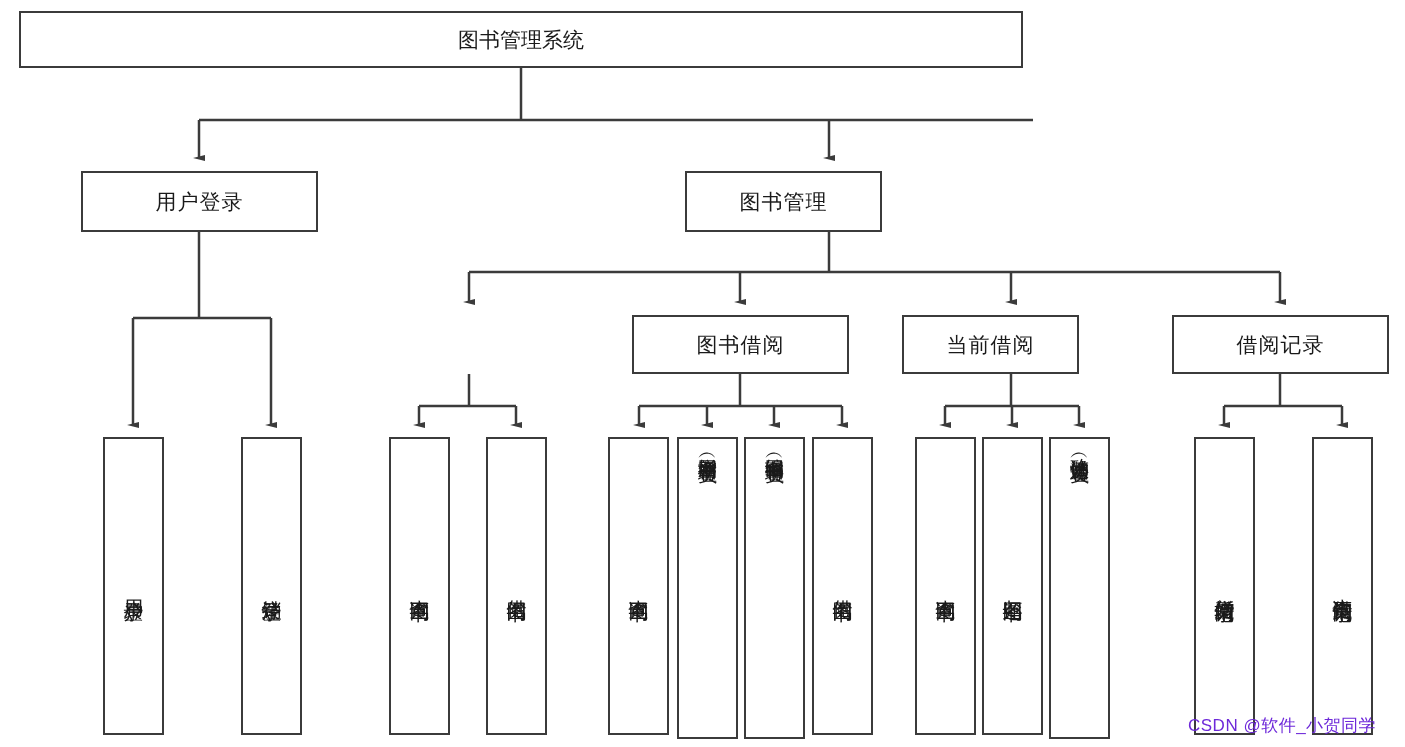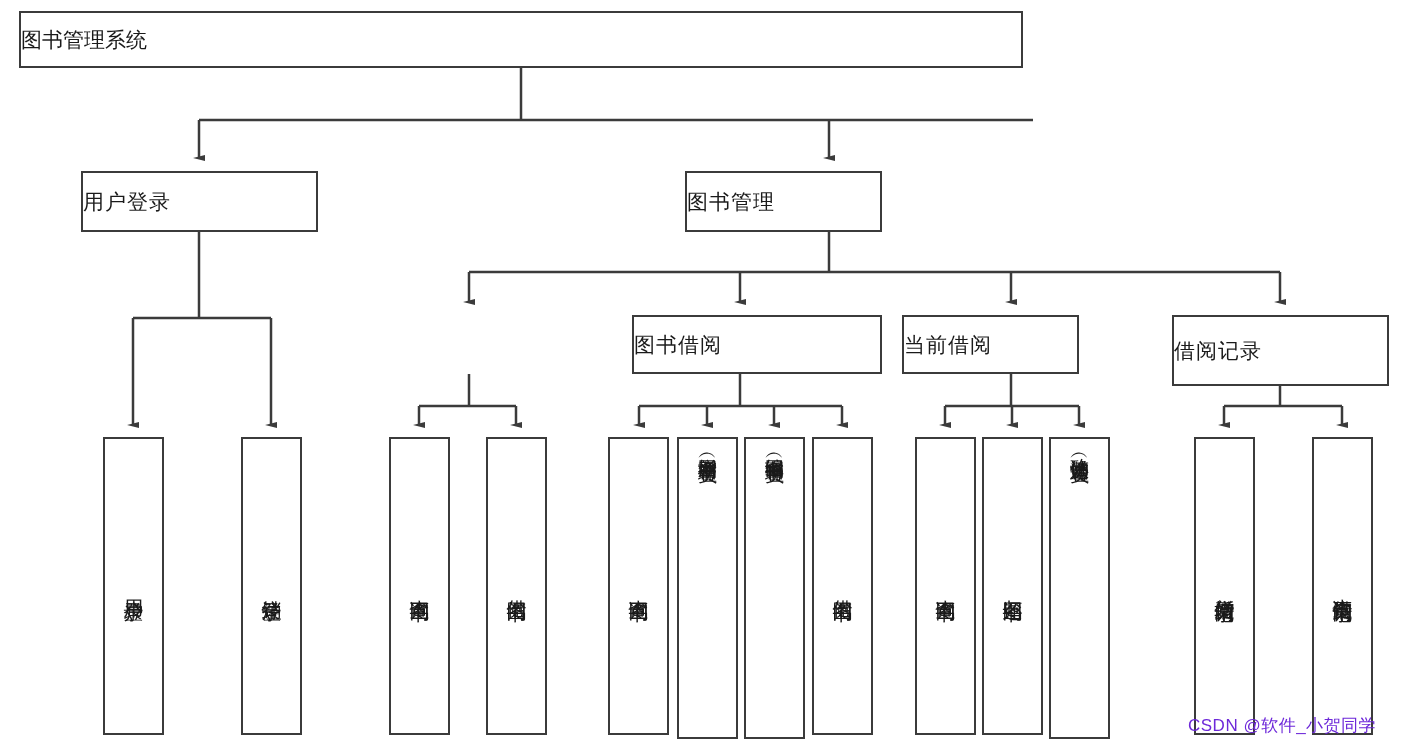--- a/index.html
+++ b/index.html
@@ -25,21 +25,21 @@
     height: 747px;
     pointer-events: none;
   }
   .node {
     position: absolute;
     box-sizing: border-box;
     border: 2.5px solid #3b3b3b;
     background: #ffffff;
     display: flex;
     align-items: center;
-    justify-content: flex-start;
+    justify-content: center;
     color: #1a1a1a;
   }
   .node.horiz {
     font-size: 21px;
     letter-spacing: 1px;
   }
   .node.root {
     font-size: 21px;
   }
   .node.leaf {
@@ -126,27 +126,27 @@
     <span>图书管理系统</span>
   </div>
 
   <div class="node horiz" style="left:81px; top:171px; width:237px; height:61px;">
     <span>用户登录</span>
   </div>
   <div class="node horiz" style="left:685px; top:171px; width:197px; height:61px;">
     <span>图书管理</span>
   </div>
 
-  <div class="node horiz" style="left:632px; top:315px; width:250px; height:59px;">
+  <div class="node horiz" style="left:632px; top:315px; width:217px; height:59px;">
     <span>图书借阅</span>
   </div>
   <div class="node horiz" style="left:902px; top:315px; width:177px; height:59px;">
     <span>当前借阅</span>
   </div>
-  <div class="node horiz" style="left:1172px; top:315px; width:217px; height:71px;">
+  <div class="node horiz" style="left:1172px; top:315px; width:217px; height:59px;">
     <span>借阅记录</span>
   </div>
 
   <div class="node leaf" style="left:103px; top:437px; width:61px; height:298px;">
     <span class="vtext">用户登录</span>
   </div>
   <div class="node leaf" style="left:241px; top:437px; width:61px; height:298px;">
     <span class="vtext">注销登录</span>
   </div>
 

